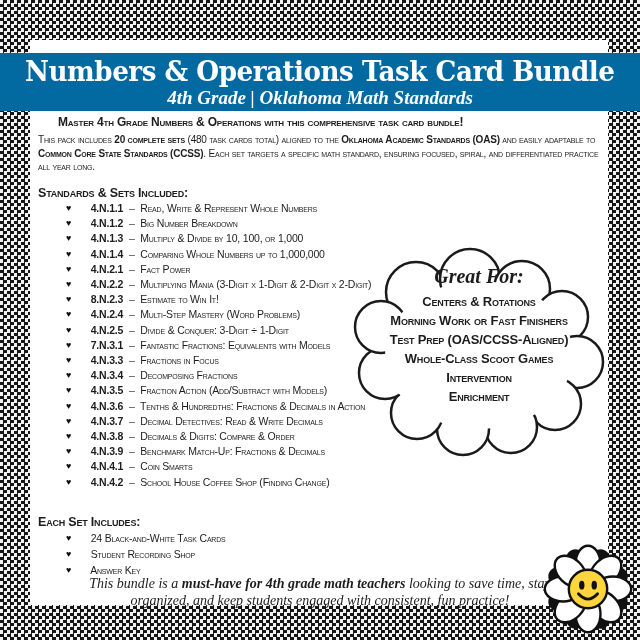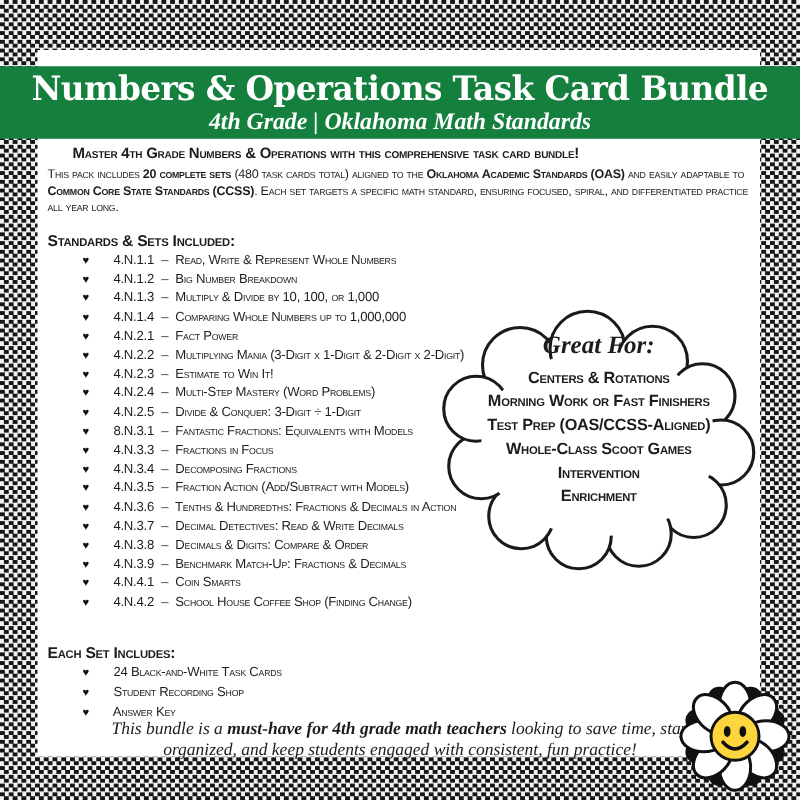--- a/index.html
+++ b/index.html
@@ -9,21 +9,21 @@
     background:
       conic-gradient(#161616 25%, #f2f2f2 0 50%, #161616 0 75%, #f2f2f2 0);
     background-size:7px 7px;
   }
   .card{
     position:absolute;left:30px;top:40px;width:578px;height:565px;
     background:#ffffff;z-index:1;
   }
   .banner{
     position:absolute;left:0;top:53px;width:640px;height:58px;
-    background:#15803d;z-index:2;
+    background:#0369a1;z-index:2;
     display:flex;flex-direction:column;align-items:center;justify-content:center;
   }
   .banner-title{
     font-family:"DejaVu Serif",serif;font-weight:700;font-size:27px;
     color:#ffffff;white-space:nowrap;letter-spacing:-0.5px;transform:scaleX(0.97);
     line-height:30px;
   }
   .banner-subtitle{
     font-family:"Liberation Serif",serif;font-style:italic;font-weight:700;
     font-size:19px;color:#ffffff;white-space:nowrap;line-height:21px;
@@ -49,21 +49,21 @@
   #each-set-list{top:531px;}
   ul.bullet-list li{
     line-height:15.2px;font-size:10.5px;white-space:nowrap;
     font-variant:small-caps;letter-spacing:-0.2px;
   }
   #each-set-list li{line-height:15.8px;}
   .heart{
     font-size:9px;display:inline-block;width:22px;color:#111;
     font-variant:normal;vertical-align:top;
   }
-  .std-code{font-weight:400;}
+  .std-code{font-weight:700;}
   .std-sep{margin:0 3px;color:#444;}
   .footer{
     position:absolute;left:70px;top:576px;width:500px;z-index:1;text-align:center;
     font-family:"Liberation Serif",serif;font-style:italic;font-size:14px;
     line-height:16.5px;
   }
   .footer .bold{font-weight:700;}
   .cloud{position:absolute;left:350px;top:244px;width:258px;height:214px;z-index:1;}
   .cloud svg{position:absolute;left:0;top:0;}
   .cloud-text{position:absolute;left:0;right:0;top:20px;text-align:center;}
@@ -129,39 +129,39 @@
       <span class="std-title">Fact Power</span>
     </li>
     <li>
       <span class="heart">♥</span>
       <span class="std-code">4.N.2.2</span>
       <span class="std-sep">–</span>
       <span class="std-title">Multiplying Mania (3-Digit x 1-Digit &amp; 2-Digit x 2-Digit)</span>
     </li>
     <li>
       <span class="heart">♥</span>
-      <span class="std-code">4.N.2.3</span>
+      <span class="std-code">8.N.2.3</span>
       <span class="std-sep">–</span>
       <span class="std-title">Estimate to Win It!</span>
     </li>
     <li>
       <span class="heart">♥</span>
       <span class="std-code">4.N.2.4</span>
       <span class="std-sep">–</span>
       <span class="std-title">Multi-Step Mastery (Word Problems)</span>
     </li>
     <li>
       <span class="heart">♥</span>
       <span class="std-code">4.N.2.5</span>
       <span class="std-sep">–</span>
       <span class="std-title">Divide &amp; Conquer: 3-Digit ÷ 1-Digit</span>
     </li>
     <li>
       <span class="heart">♥</span>
-      <span class="std-code">8.N.3.1</span>
+      <span class="std-code">7.N.3.1</span>
       <span class="std-sep">–</span>
       <span class="std-title">Fantastic Fractions: Equivalents with Models</span>
     </li>
     <li>
       <span class="heart">♥</span>
       <span class="std-code">4.N.3.3</span>
       <span class="std-sep">–</span>
       <span class="std-title">Fractions in Focus</span>
     </li>
     <li>

